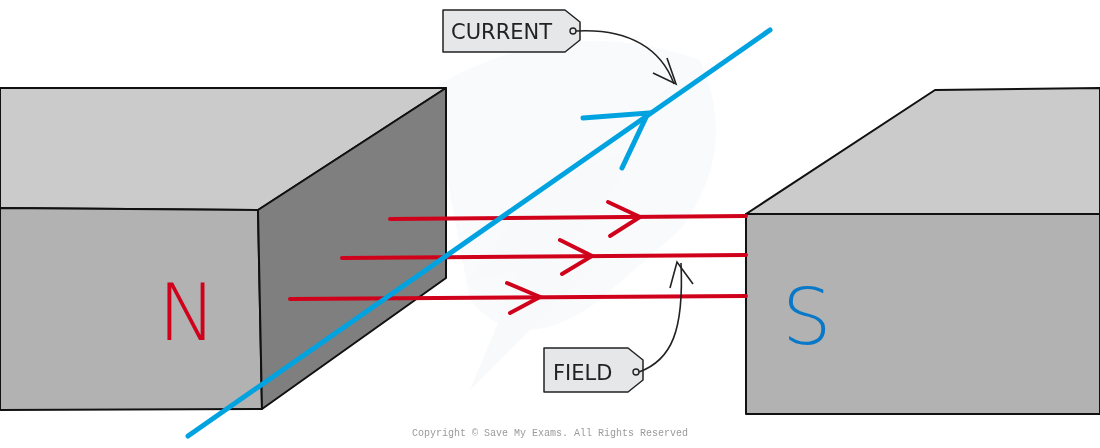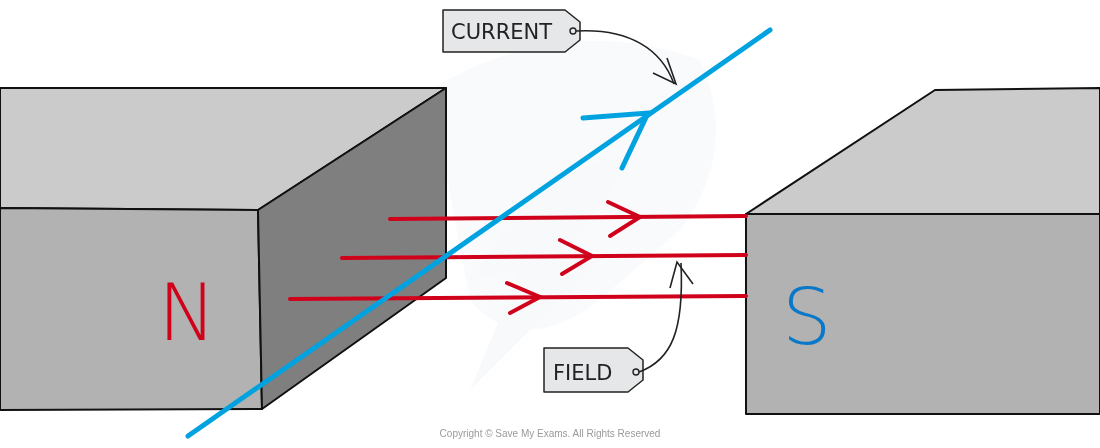--- a/index.html
+++ b/index.html
@@ -1,20 +1,20 @@
 <!DOCTYPE html>
 <html><head>
   <meta charset="utf-8">
   <style>
     html, body { margin: 0; padding: 0; background: #ffffff; }
     body { width: 1100px; height: 448px; overflow: hidden; position: relative; font-family: "DejaVu Sans", sans-serif; }
     #stage { position: absolute; left: 0; top: 0; width: 1100px; height: 448px; }
     .tag-text { font-family: "DejaVu Sans", sans-serif; font-size: 21px; fill: #222; }
     .pole { font-family: "DejaVu Sans", sans-serif; font-size: 78px; font-weight: 300; }
-    .copyright { position: absolute; left: 0; width: 1100px; top: 428px; text-align: center; font-family: Liberation Sans, sans-serif; font-size: 10px; color: #9a9a9a; }
+    .copyright { position: absolute; left: 0; width: 1100px; top: 428px; text-align: center; font-family: Liberation Mono, monospace; font-size: 10px; color: #9a9a9a; }
   </style>
 </head>
 <body>
 
 <svg id="stage" width="1100" height="448" viewBox="0 0 1100 448" xmlns="http://www.w3.org/2000/svg">
 
   <g opacity="0.35">
     <path d="M430,90 Q560,10 700,60 Q740,150 680,230 L600,300 Q520,360 470,300 Z" fill="#eef3f7"></path>
     <path d="M540,180 L640,150 L560,260 L610,250 L470,390 L520,270 L470,280 Z" fill="#e9eef2"></path>
   </g>

